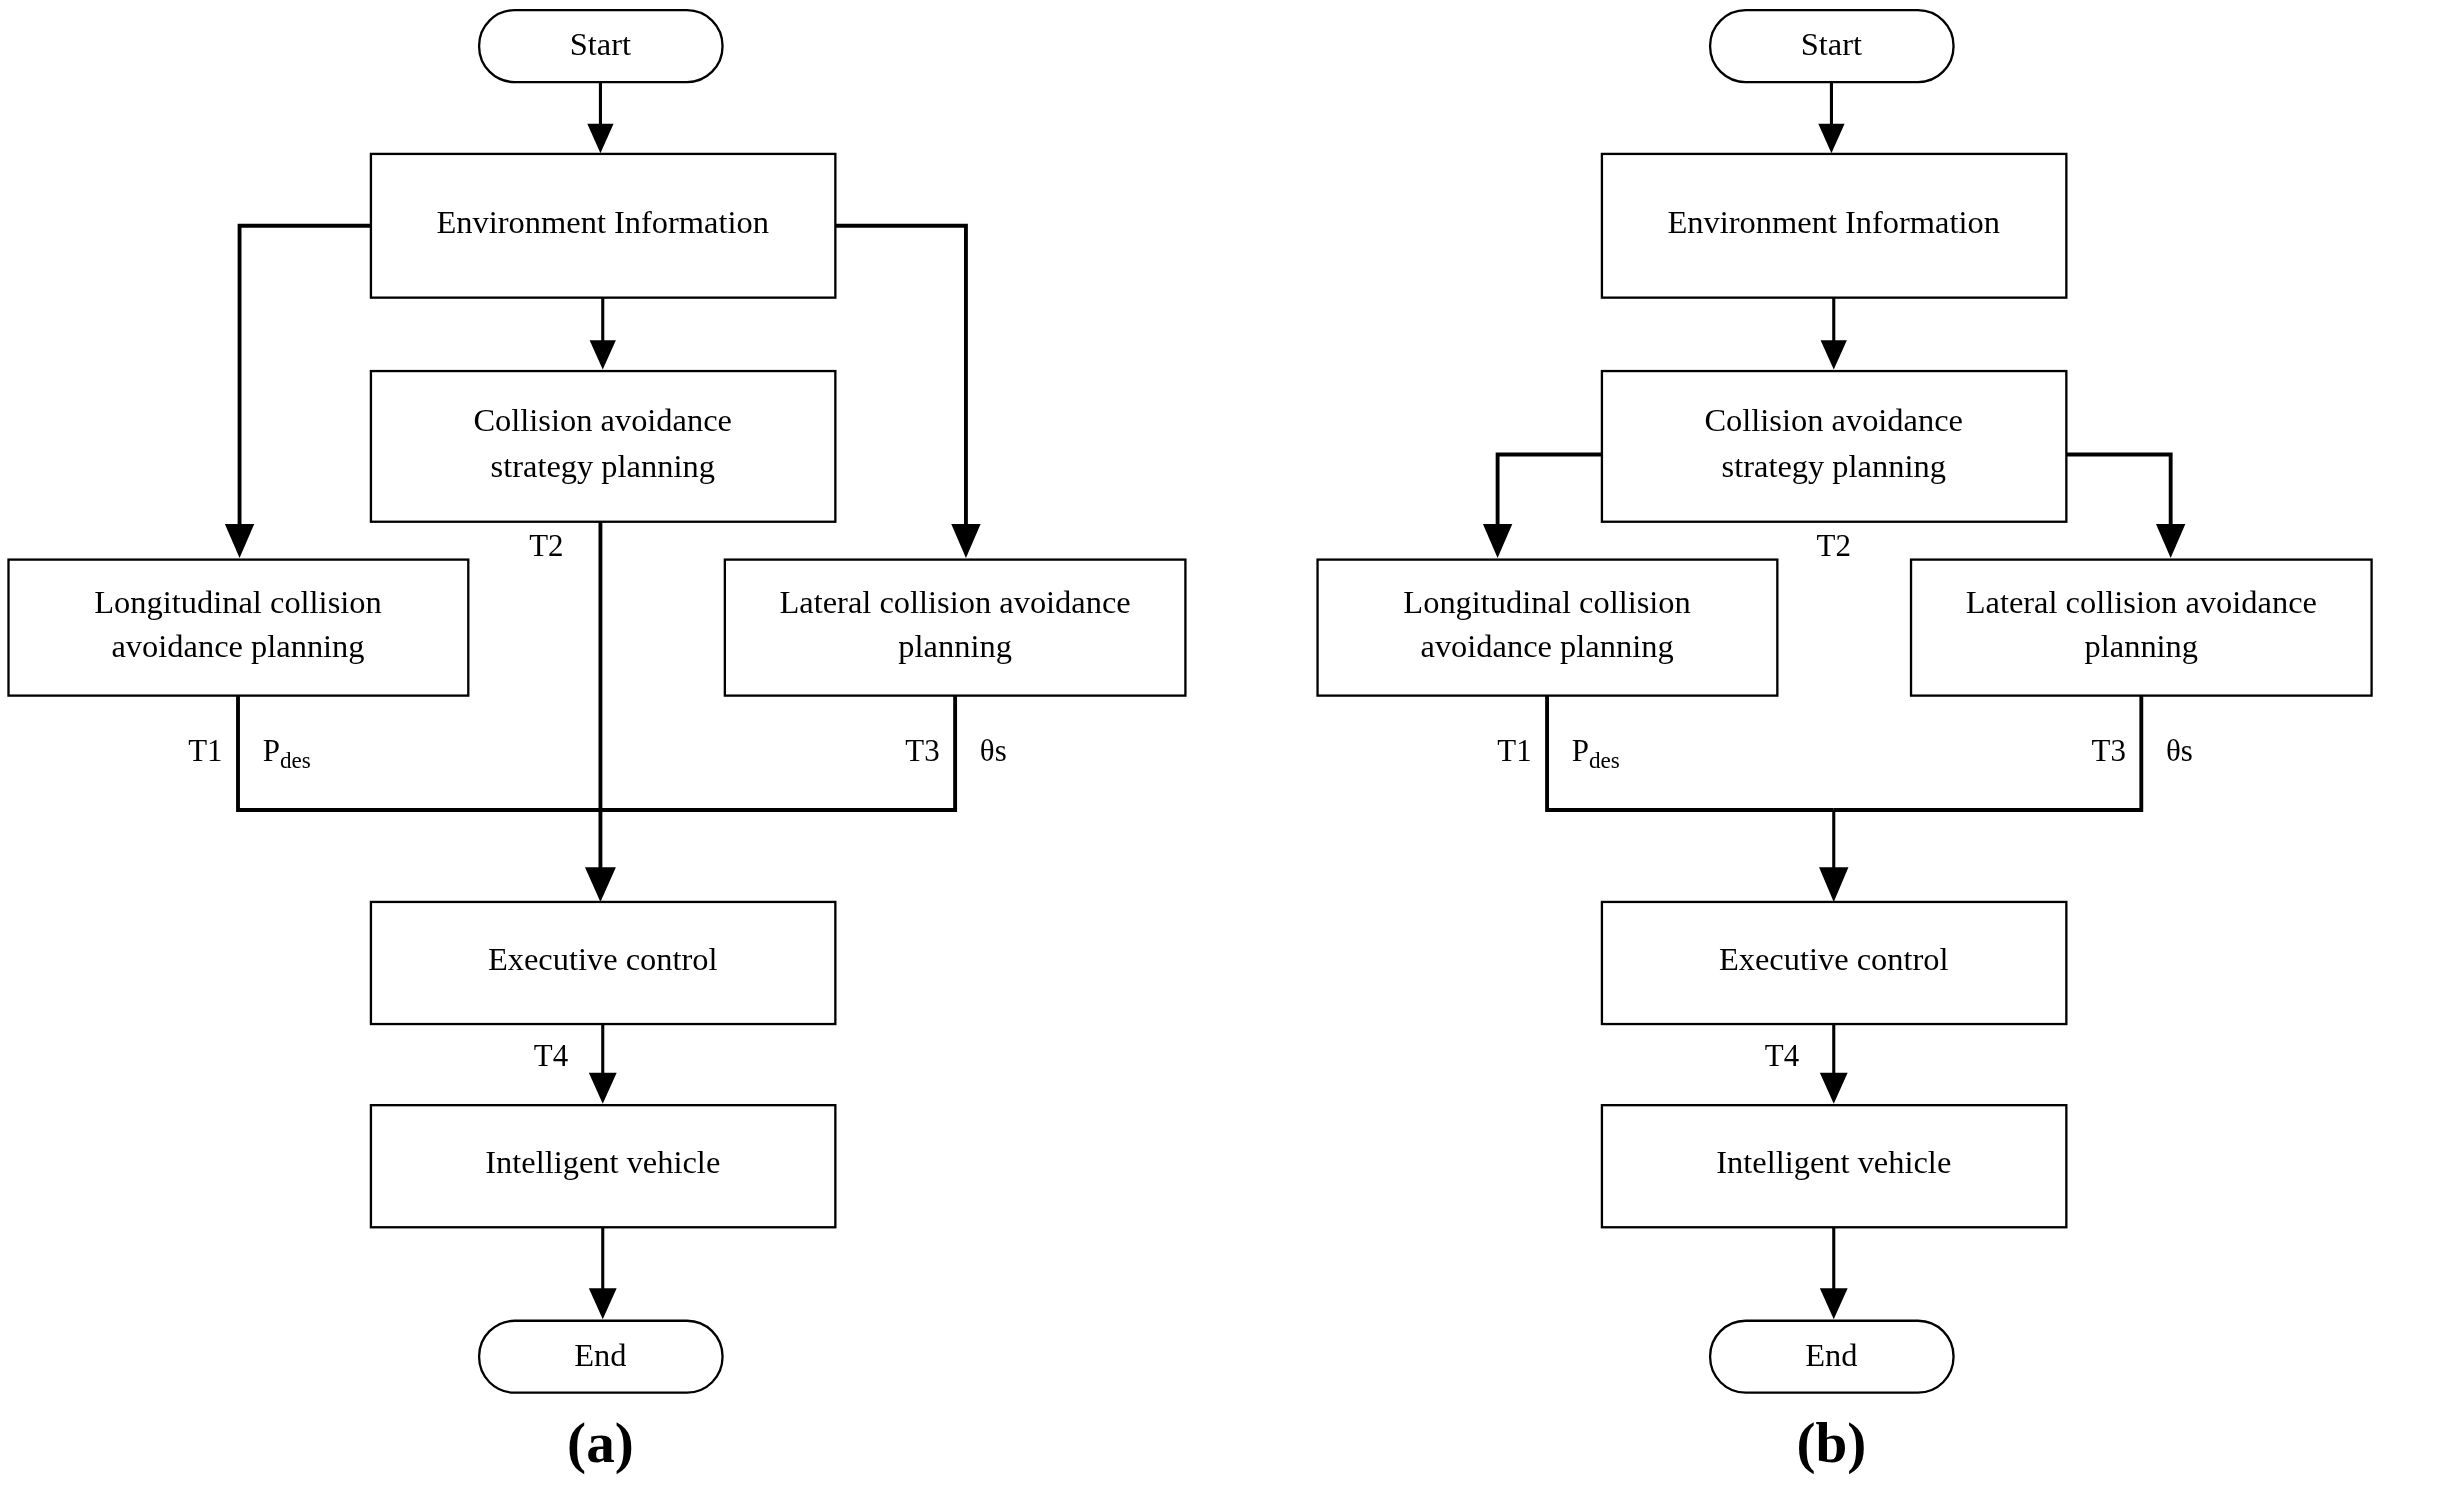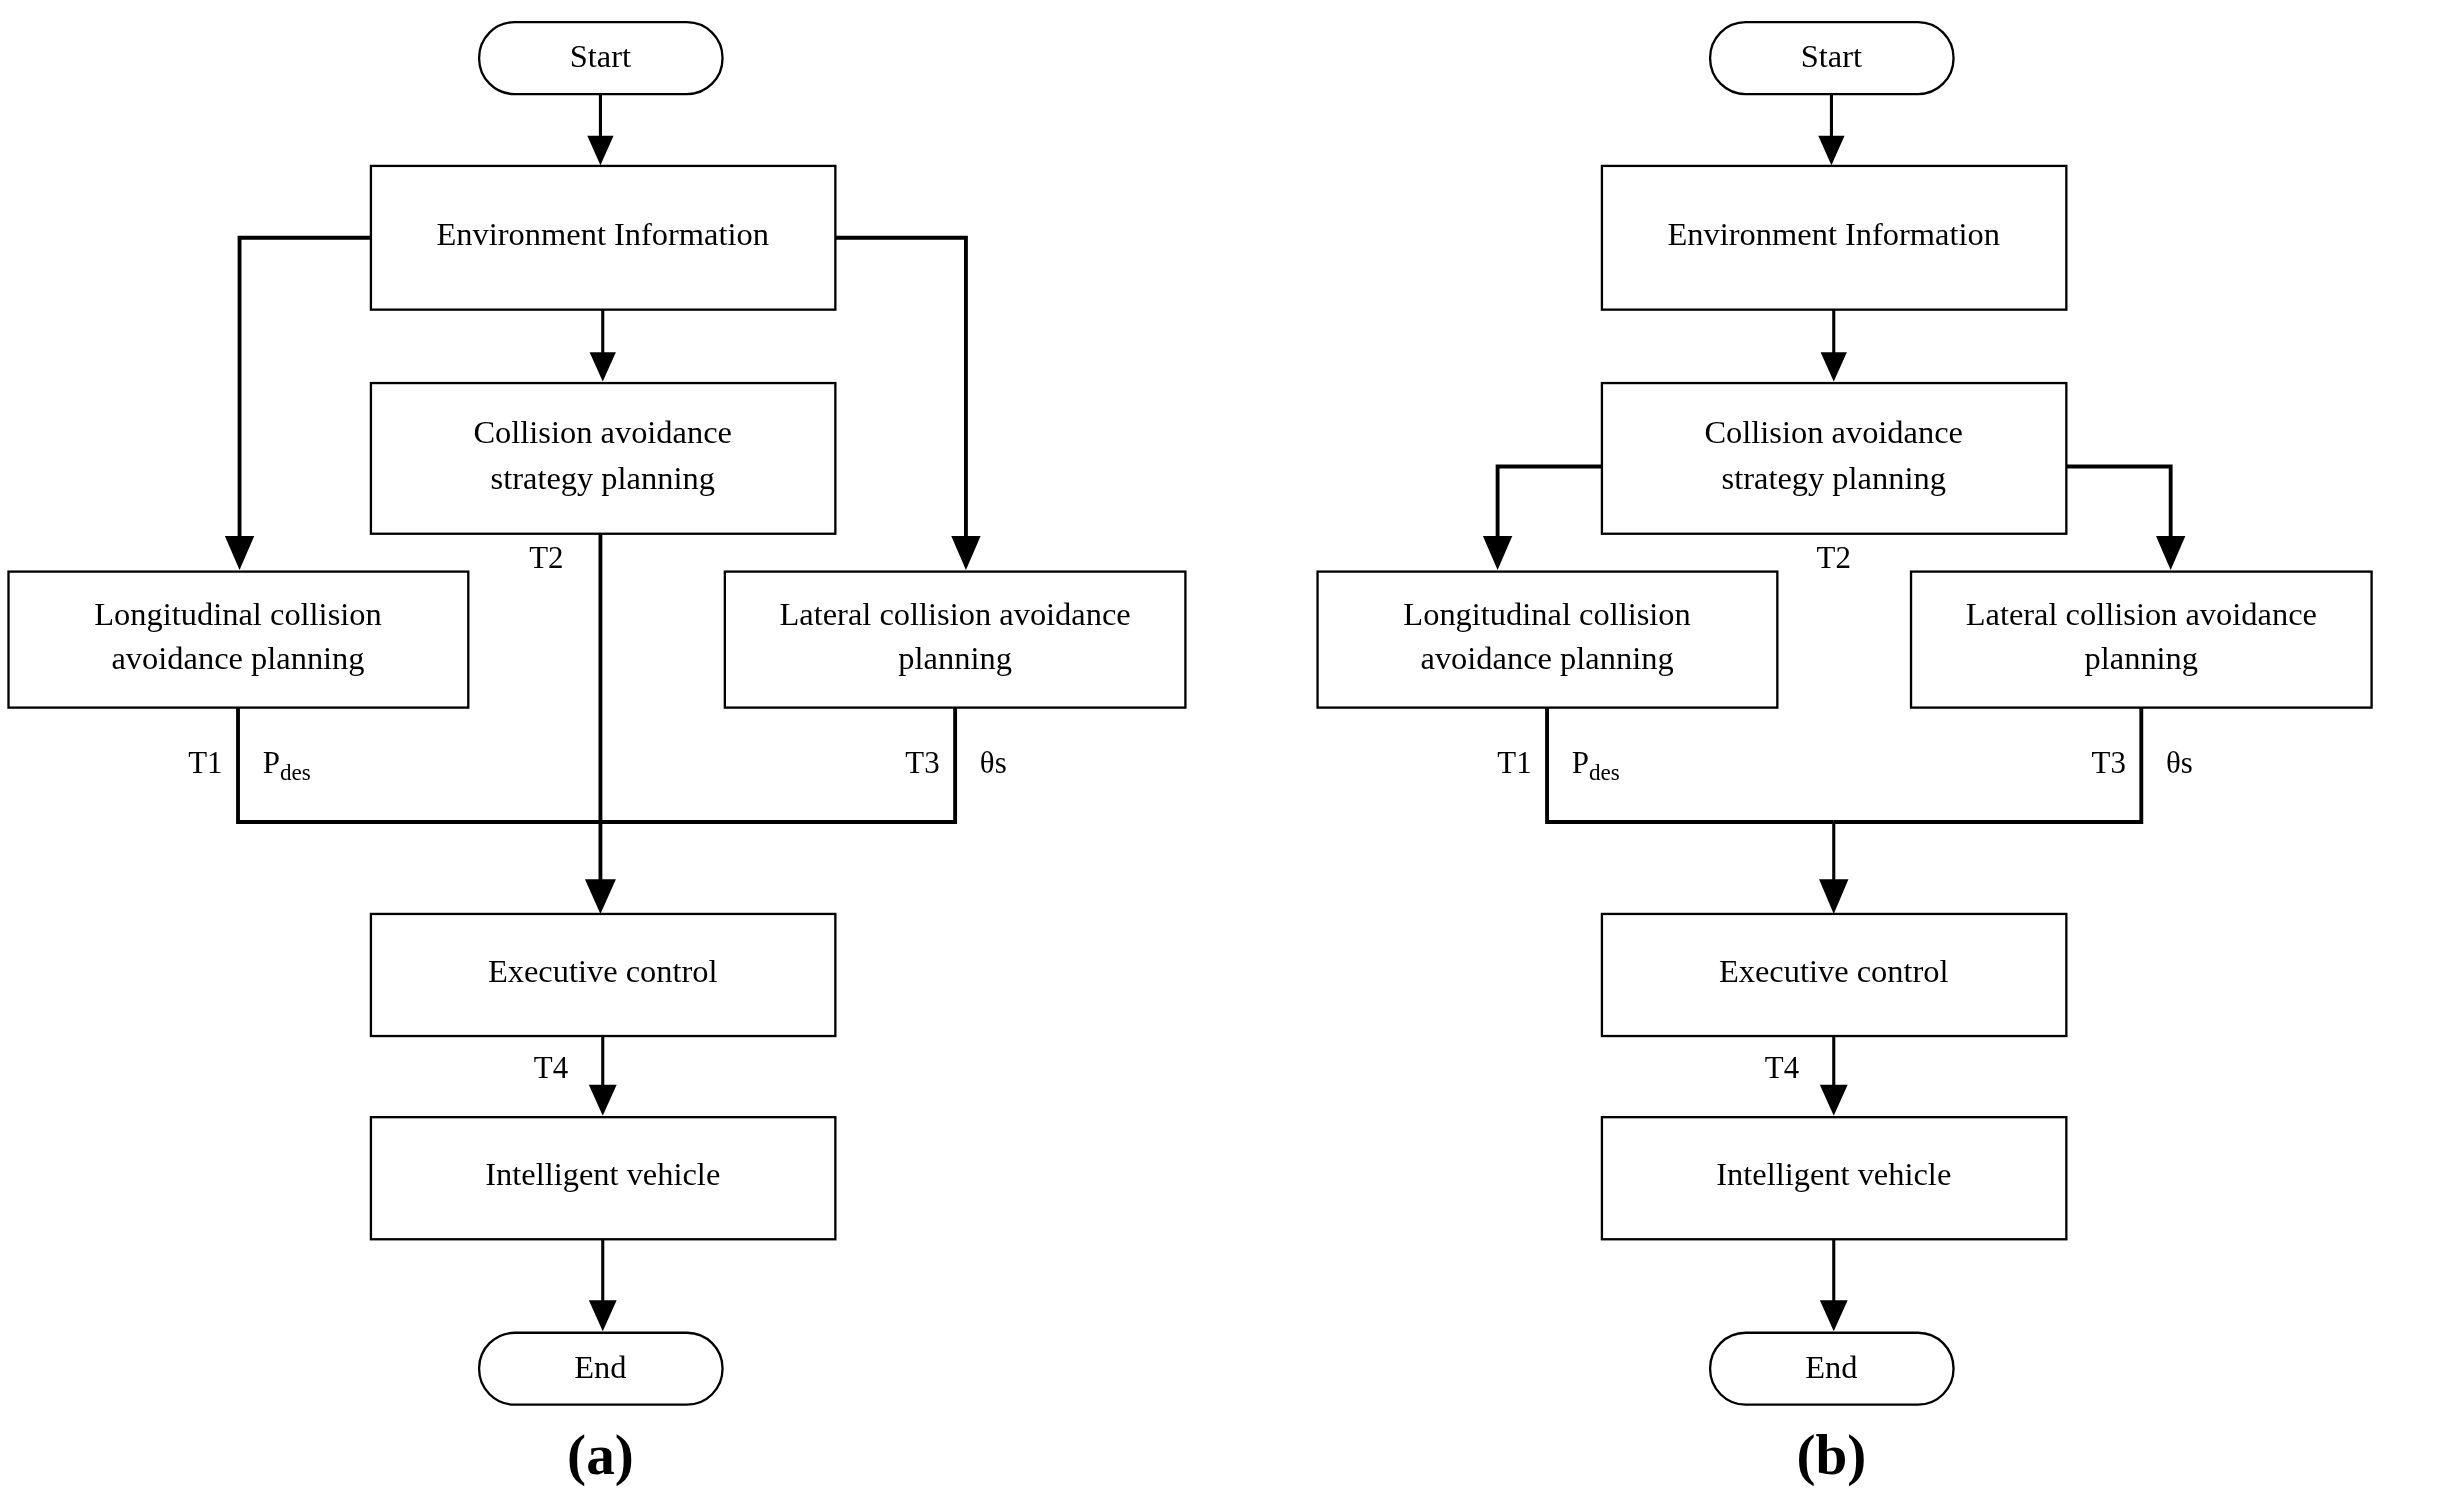--- a/index.html
+++ b/index.html
@@ -10,21 +10,21 @@
   #page {
     position: relative;
     width: 2462px;
     height: 1511px;
     background: #ffffff;
     overflow: hidden;
     font-family: "Liberation Serif", "DejaVu Serif", serif;
   }
   .panel {
     position: absolute;
-    top: 12px;
+    top: 0;
     width: 1231px;
     height: 1236px;
     padding-left: 24px;
   }
   #panel-a { left: 0; }
   #panel-b { left: 1231px; }
 
   svg.flow {
     position: absolute;
     left: 0;

